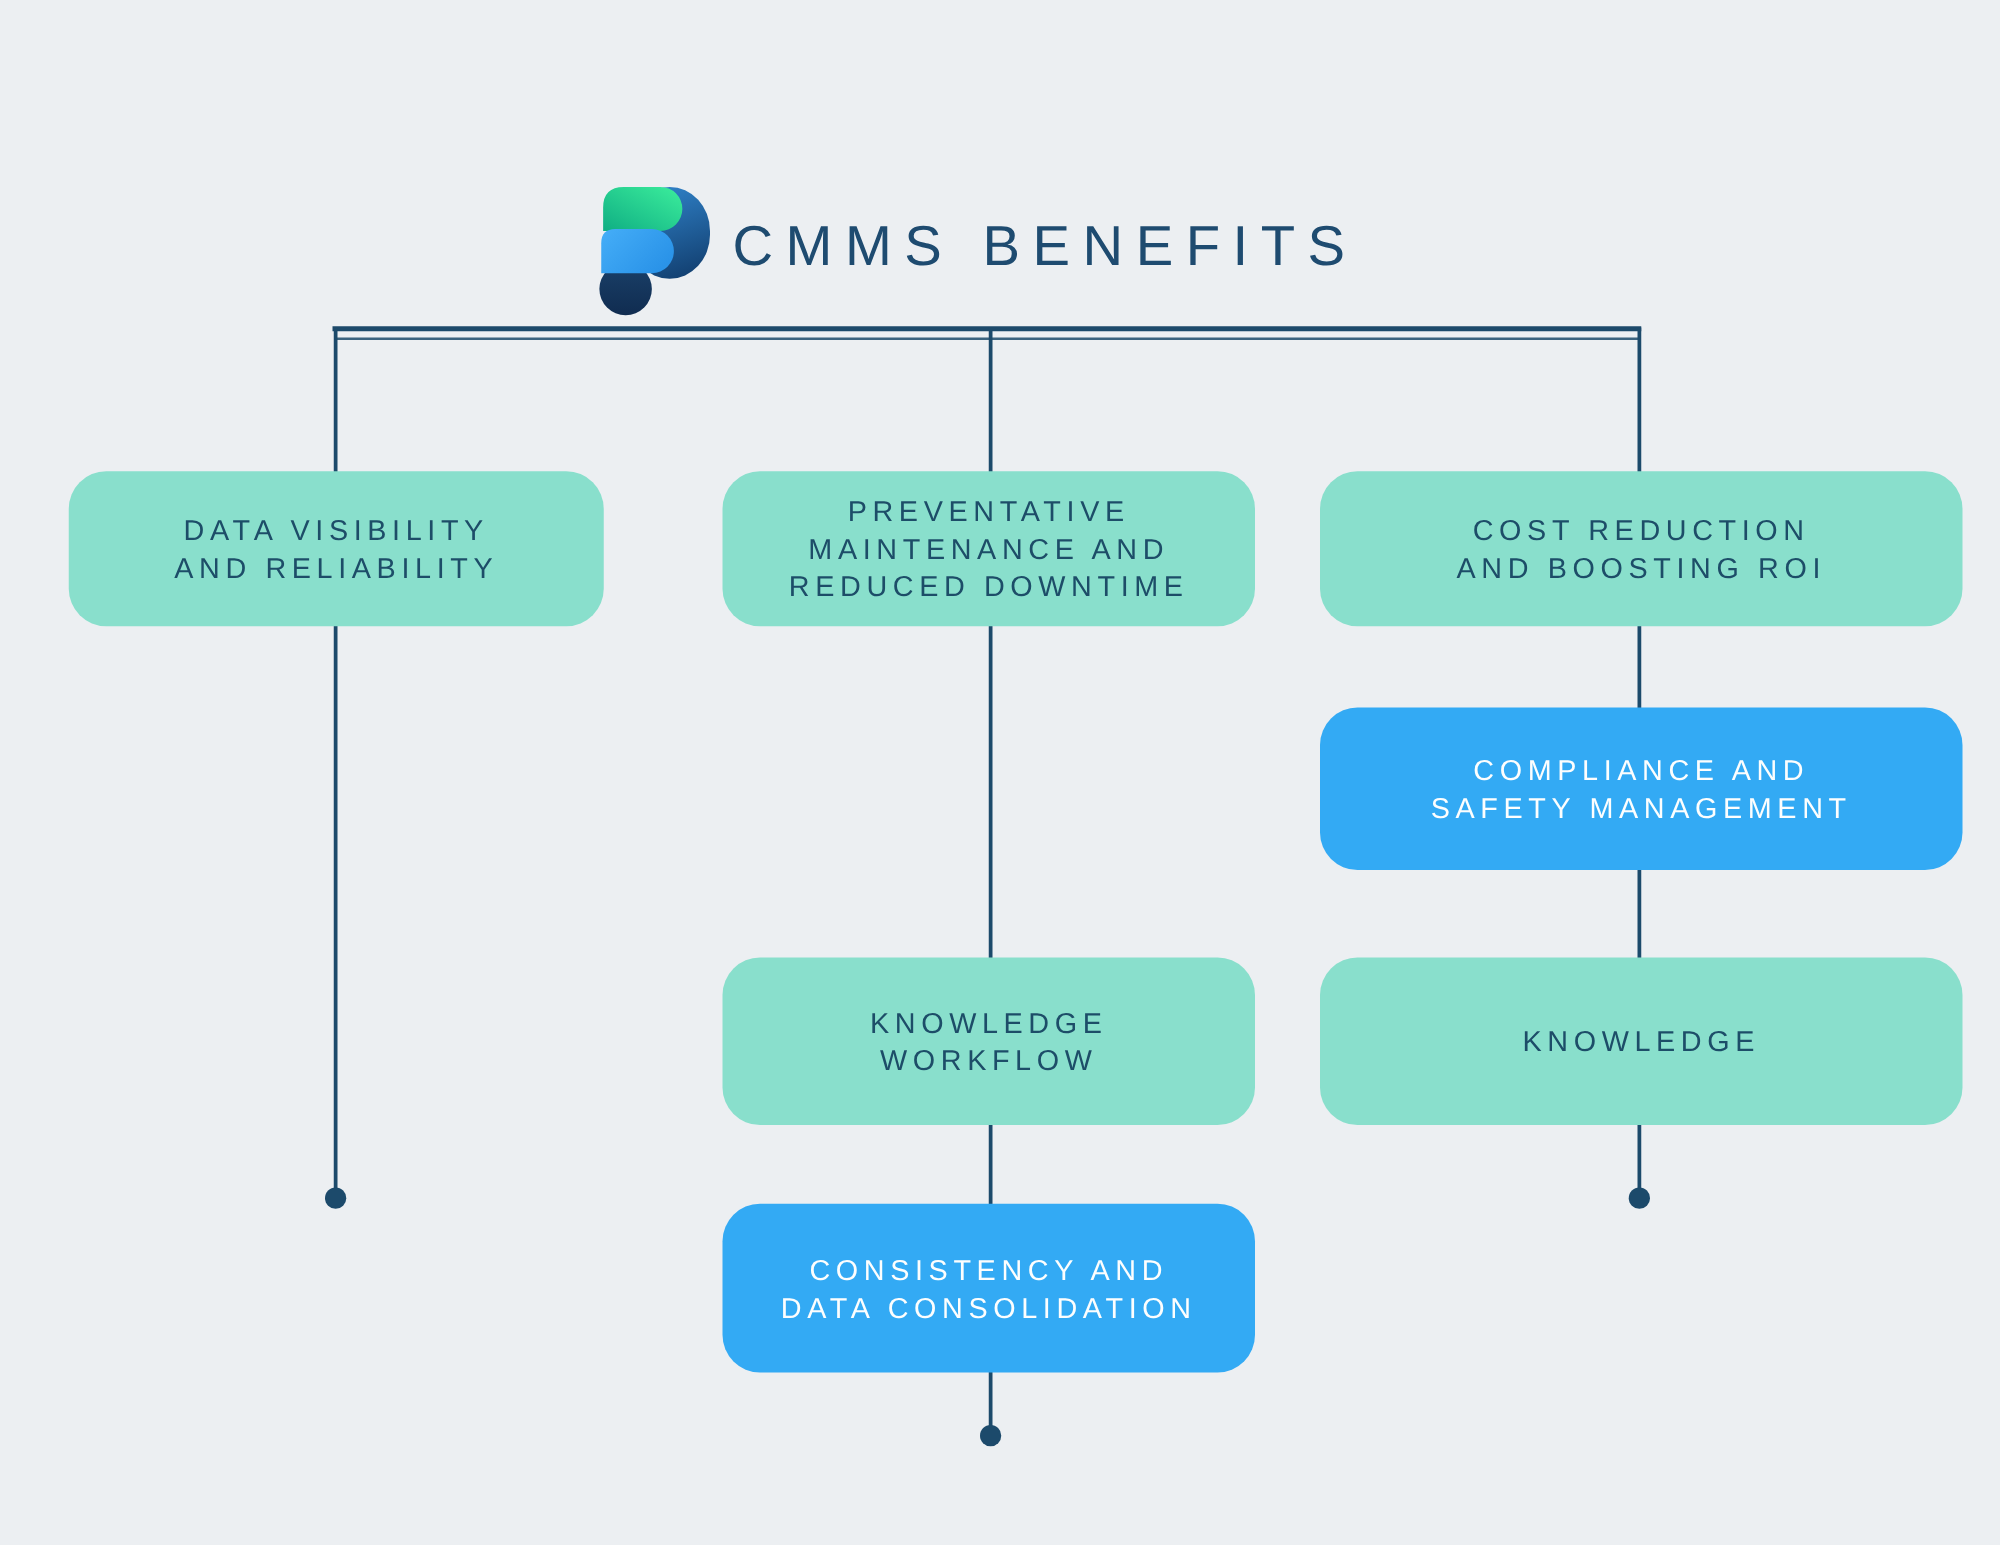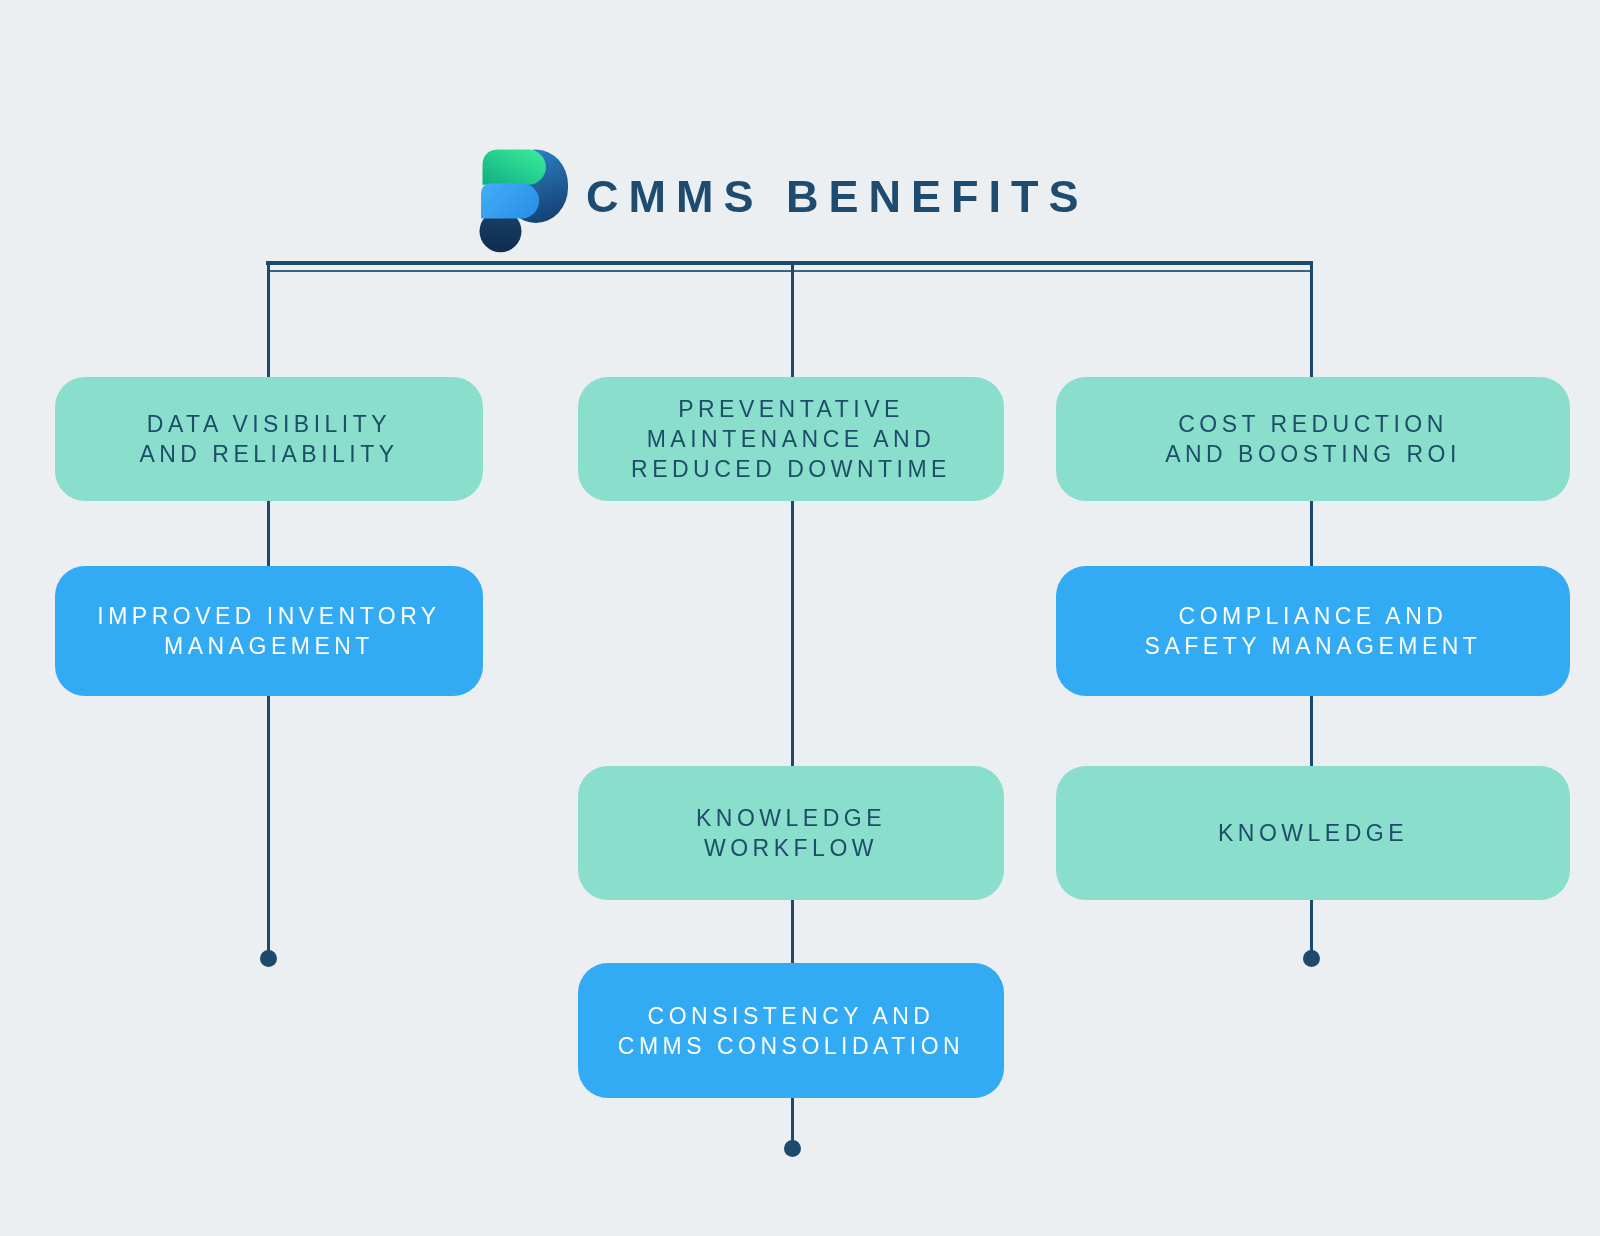--- a/index.html
+++ b/index.html
@@ -8,21 +8,21 @@
     width:1600px;height:1236px;
     background:#eceff2;
     font-family:"Liberation Sans", sans-serif;
     overflow:hidden;
   }
   
   .brand{position:absolute;left:478px;top:148px;width:600px;height:110px;}
   .logo{position:absolute;left:0;top:0;width:90px;height:105px;}
   .title{
     position:absolute;left:108px;top:24px;
-    font-size:45px;line-height:50px;font-weight:bold;
+    font-size:45px;line-height:50px;font-weight:normal;
     letter-spacing:10px;color:#1e4b70;white-space:nowrap;
   }
   
   .hline{position:absolute;left:266px;top:261px;width:1047px;height:3.5px;background:#1c4a6b;}
   .hline-thin{position:absolute;left:268px;top:270px;width:1043px;height:1.5px;background:#1c4a6b;opacity:.85;}
   .stem{position:absolute;width:3px;background:#1c4a6b;top:262px;}
   .stem.c1{left:266.5px;height:696px;}
   .stem.c2{left:790.5px;height:886px;}
   .stem.c3{left:1309.5px;height:696px;}
   .dot{position:absolute;width:17px;height:17px;border-radius:50%;background:#1c4a6b;}
@@ -85,30 +85,28 @@
   <div class="hline-thin"></div>
   <div class="stem c1"></div>
   <div class="stem c2"></div>
   <div class="stem c3"></div>
   <div class="dot d1"></div>
   <div class="dot d2"></div>
   <div class="dot d3"></div>
 
   <div class="node colA row1" data-variant="teal">DATA VISIBILITY
 AND RELIABILITY</div>
-  <div class="node colA row2" data-variant="blue">IMPROVED INVENTORY
-MANAGEMENT</div>
 
   <div class="node colB row1" data-variant="teal">PREVENTATIVE
 MAINTENANCE AND
 REDUCED DOWNTIME</div>
   <div class="node colB row3" data-variant="teal">KNOWLEDGE
 WORKFLOW</div>
   <div class="node colB row4" data-variant="blue">CONSISTENCY AND
-CMMS CONSOLIDATION</div>
+DATA CONSOLIDATION</div>
 
   <div class="node colC row1" data-variant="teal">COST REDUCTION
 AND BOOSTING ROI</div>
   <div class="node colC row2" data-variant="blue">COMPLIANCE AND
 SAFETY MANAGEMENT</div>
   <div class="node colC row3" data-variant="teal">KNOWLEDGE</div>
 
 </div>
 
 </body></html>

